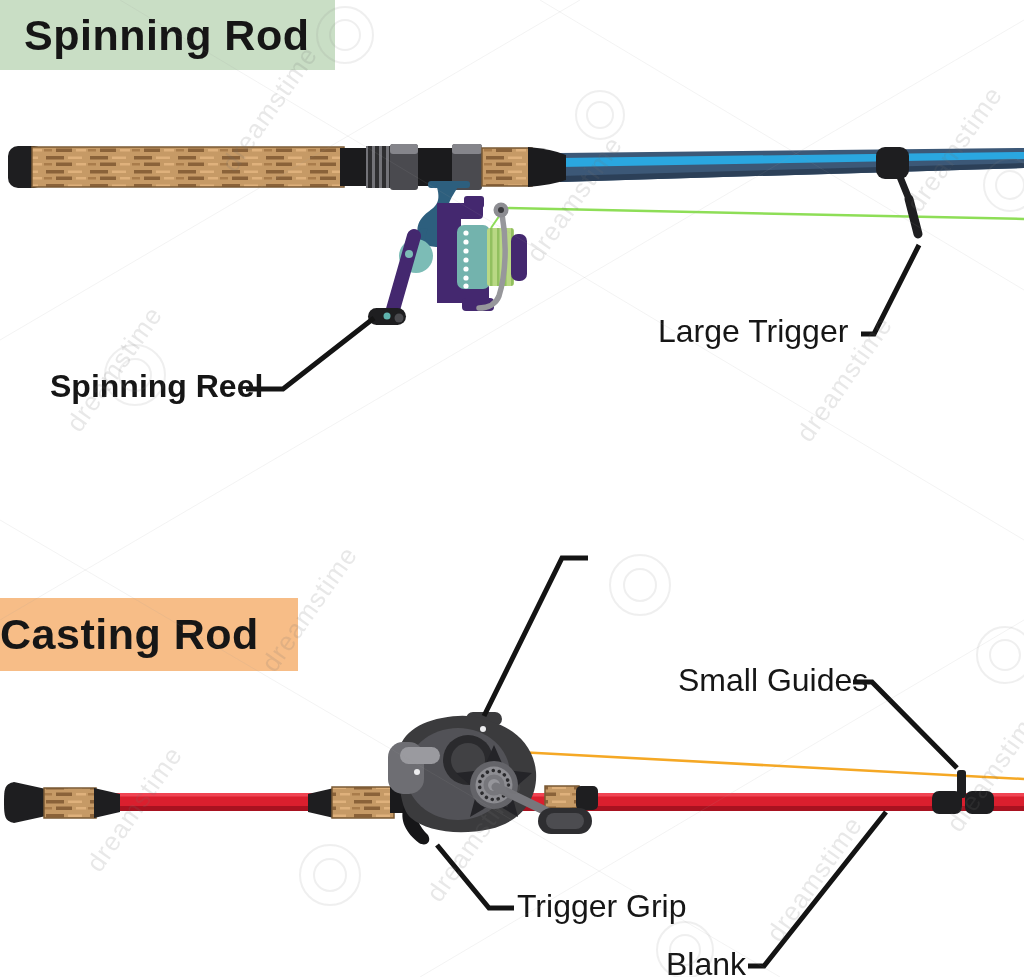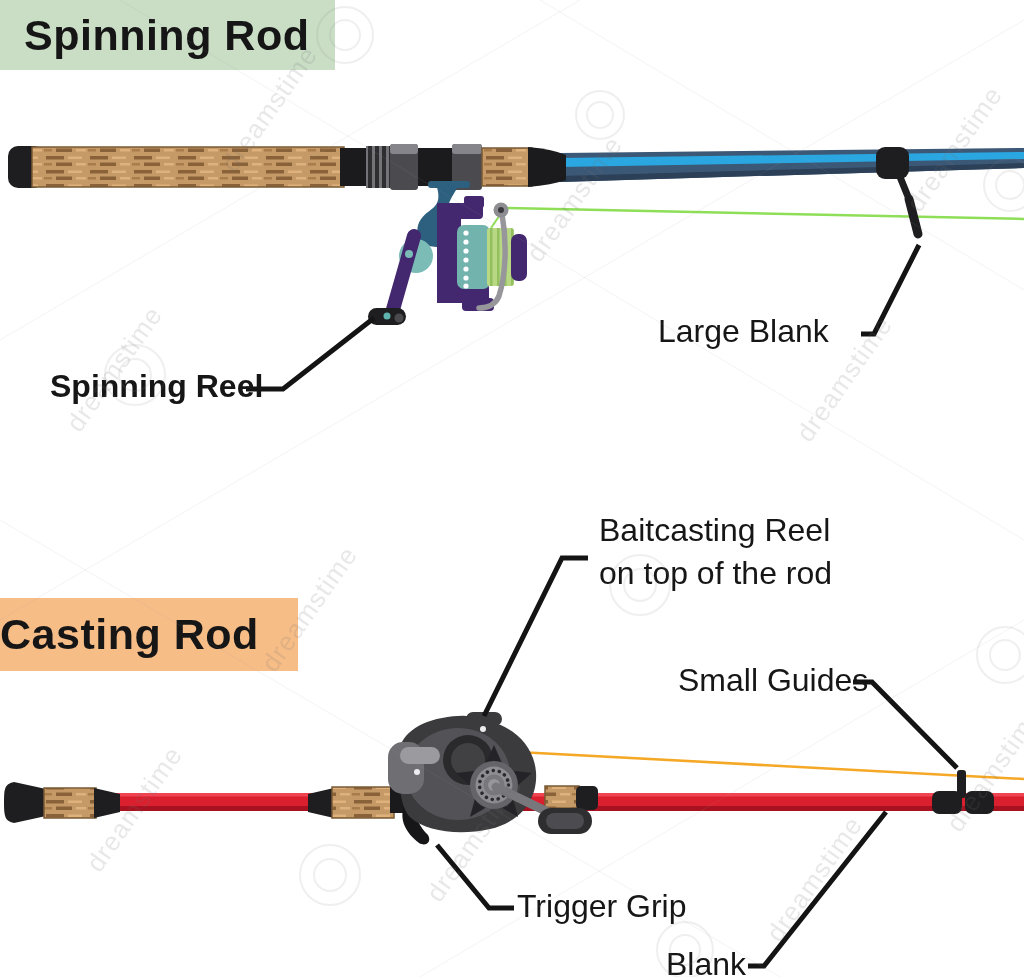--- a/index.html
+++ b/index.html
@@ -179,25 +179,21 @@
       <path d="M853,682 L872,682 L957,768"></path>
       <path d="M514,908 L489,908 L437,845"></path>
       <path d="M748,966 L764,966 L886,812"></path>
     </g>
   </svg>
 
   <div class="title title-spinning" style="background-color: rgb(201, 222, 197);">Spinning Rod</div>
   <div class="title title-casting" style="background-color: rgb(247, 189, 135);">Casting Rod</div>
 
   <div class="label lbl-spinning-reel">Spinning Reel</div>
-  <div class="label lbl-large-guides">Large Blank</div>
-  <div class="label lbl-baitcasting">
-    <div>Baitcasting Reel</div>
-    <div>on top of the rod</div>
-  </div>
+  <div class="label lbl-large-guides">Large Trigger</div>
   <div class="label lbl-small-guides">Small Guides</div>
   <div class="label lbl-trigger">Trigger Grip</div>
   <div class="label lbl-blank">Blank</div>
 
   <div class="wm-layer">
     <svg width="1024" height="977" viewBox="0 0 1024 977">
       <g stroke="rgba(130,130,130,0.13)" stroke-width="2" fill="none">
         <circle cx="345" cy="35" r="28"></circle>
           <circle cx="345" cy="35" r="15"></circle>
         <circle cx="135" cy="375" r="30"></circle>

